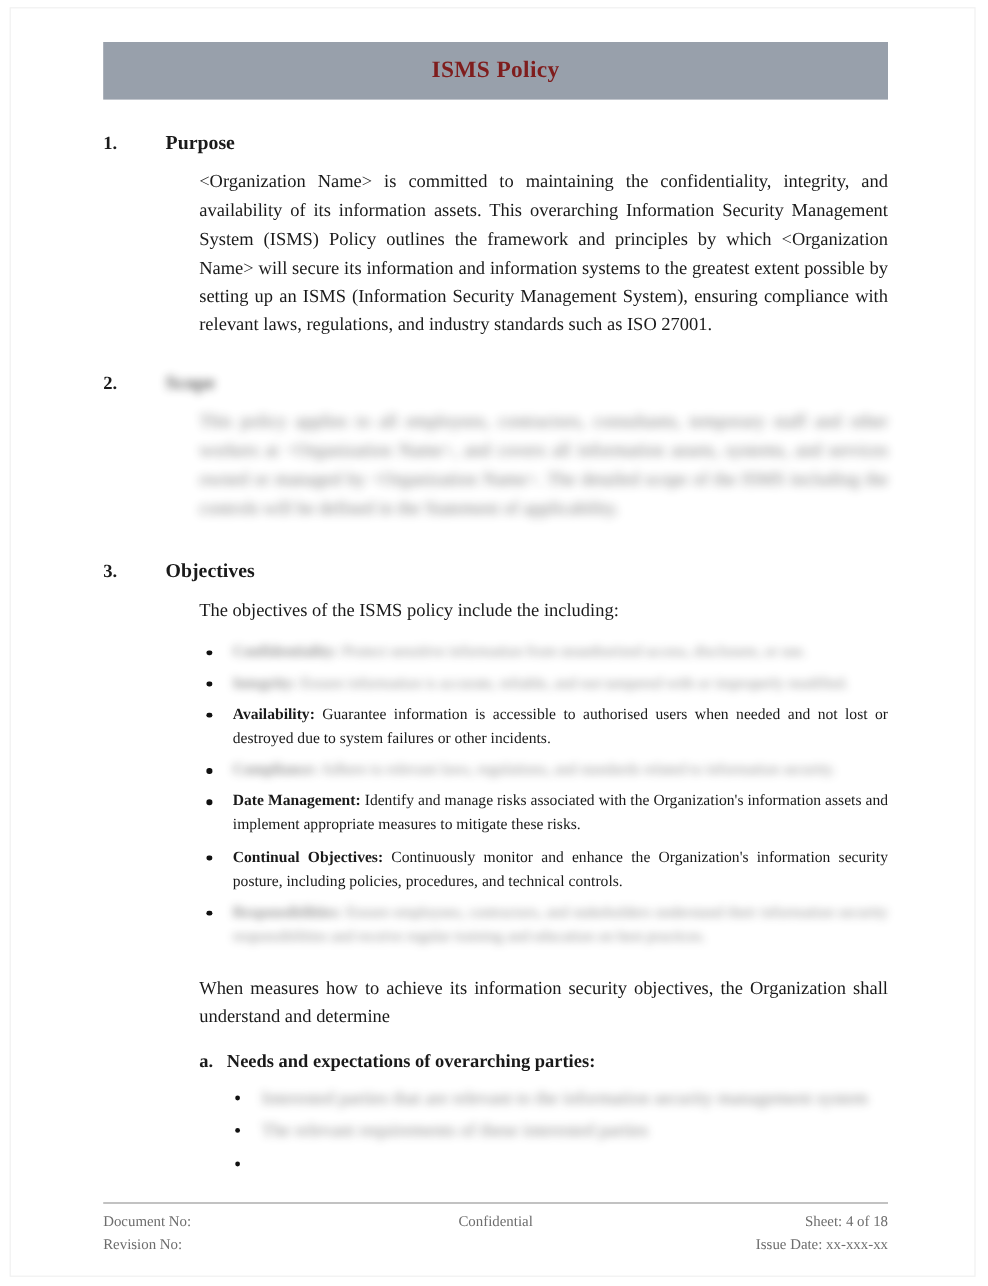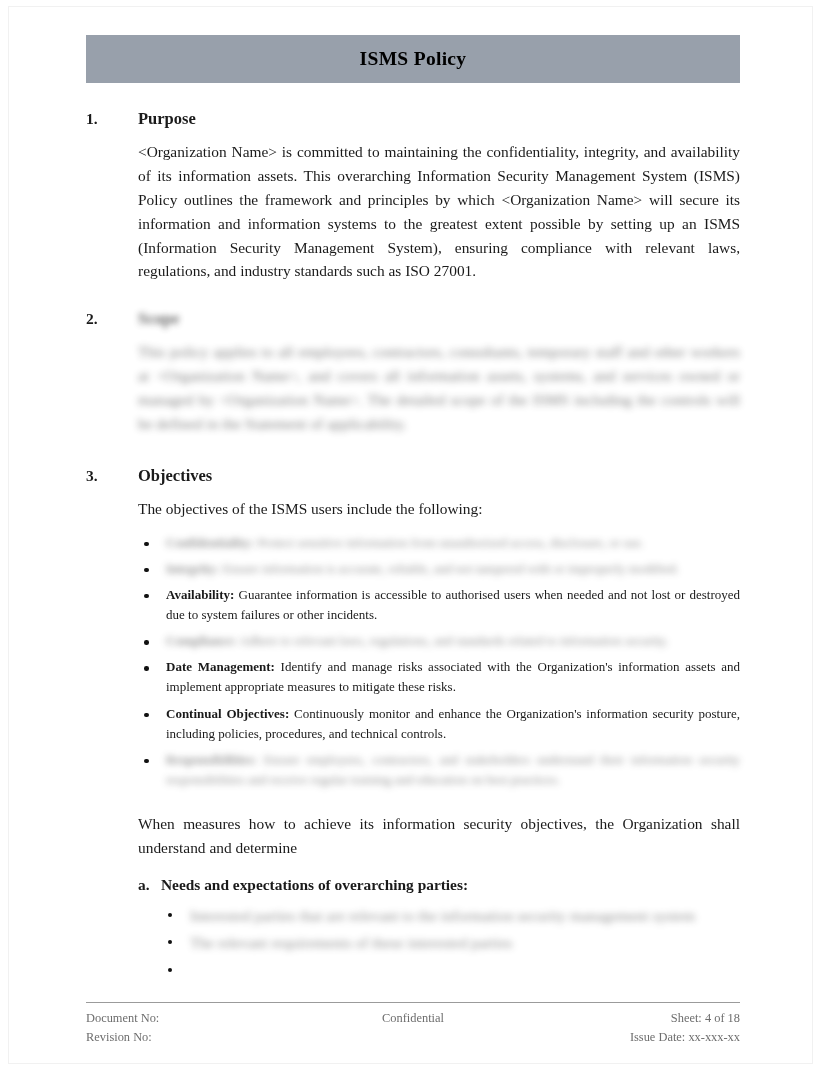--- a/index.html
+++ b/index.html
@@ -35,21 +35,21 @@
 
   
   .title-banner {
     background: #98a0ab;
     height: 48px;
     display: flex;
     align-items: center;
     justify-content: center;
   }
   .title-banner .title-text {
-    color: #000000;
+    color: #7f1d1d;
     font-weight: bold;
     font-size: 19.5px;
     letter-spacing: 0.3px;
   }
 
   
   .section {
     position: relative;
     margin-top: 26px;
   }
@@ -63,21 +63,21 @@
     font-weight: bold;
     font-size: 15.5px;
   }
   .sec-title {
     font-weight: bold;
     font-size: 16.5px;
   }
 
   
   .body-block {
-    margin-left: 52px;
+    margin-left: 80px;
     margin-top: 11px;
   }
   p.para {
     margin: 0 0 0 0;
     font-size: 15.4px;
     line-height: 1.55;
     text-align: justify;
     text-justify: inter-word;
   }
 
@@ -221,21 +221,21 @@
       </div>
     </div>
 
     <div class="section" style="margin-top:30px;">
       <div class="section-row">
         <span class="sec-num">3.</span>
         <span class="sec-title">Objectives</span>
       </div>
 
       <div class="body-block">
-        <p class="para">The objectives of the ISMS users include the following:</p>
+        <p class="para">The objectives of the ISMS policy include the including:</p>
 
         <ul class="bullets">
 
           <li>
             <span class="lead blur">Confidentiality:</span><span class="blur"> Protect sensitive information from unauthorized access, disclosure, or use.</span>
           </li>
 
           <li>
             <span class="lead blur">Integrity:</span><span class="blur"> Ensure information is accurate, reliable, and not tampered with or improperly modified.</span>
           </li>

